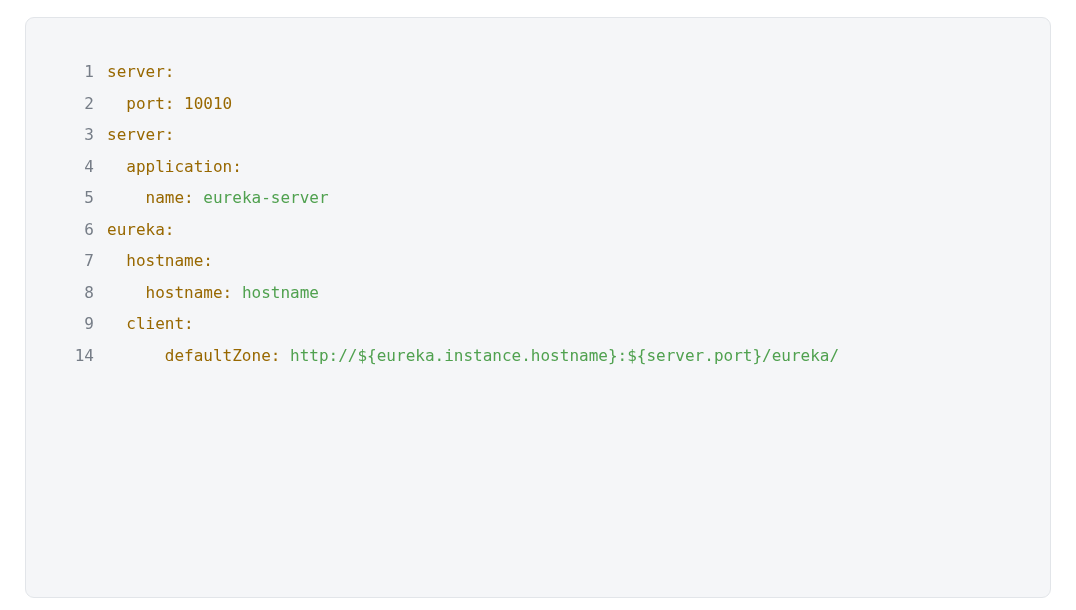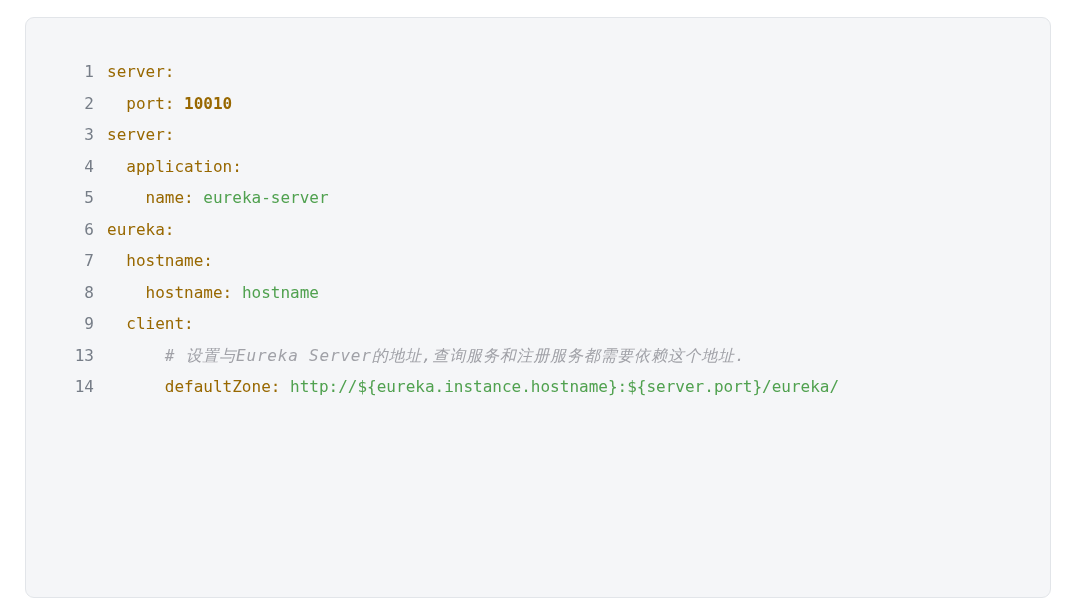--- a/index.html
+++ b/index.html
@@ -42,21 +42,21 @@
     white-space: pre;
   }
   .code-content {
     flex: 1 1 auto;
     min-width: 0;
     white-space: pre-wrap;
     word-break: break-word;
     color: #383a42;
   }
   .tok-key     { color: var(--key-color, #986801); }
-  .tok-number  { color: var(--num-color, #986801); font-weight: bold; }
+  .tok-number  { color: var(--num-color, #986801); }
   .tok-string  { color: var(--str-color, #50a14f); }
   .tok-boolean { color: var(--bool-color, #0184bc); }
   .tok-comment {
     color: var(--cmt-color, #a0a1a7);
     font-style: italic;
     letter-spacing: 0.8px;
   }
   .tok-plain { color: #383a42; }
 </style>
 </head>
@@ -94,21 +94,17 @@
       </div>
       <div class="code-line">
         <span class="gutter">8</span>
         <span class="code-content"><span class="tok-plain">    </span><span class="tok-key">hostname:</span><span class="tok-plain"> </span><span class="tok-string">hostname</span></span>
       </div>
       <div class="code-line">
         <span class="gutter">9</span>
         <span class="code-content"><span class="tok-plain">  </span><span class="tok-key">client:</span></span>
       </div>
       <div class="code-line">
-        <span class="gutter">13</span>
-        <span class="code-content"><span class="tok-plain">      </span><span class="tok-comment"># 设置与Eureka Server的地址,查询服务和注册服务都需要依赖这个地址.</span></span>
-      </div>
-      <div class="code-line">
         <span class="gutter">14</span>
         <span class="code-content"><span class="tok-plain">      </span><span class="tok-key">defaultZone:</span><span class="tok-plain"> </span><span class="tok-string">http://${eureka.instance.hostname}:${server.port}/eureka/</span></span>
       </div>
     </div>
 </div>
 
 </body></html>

